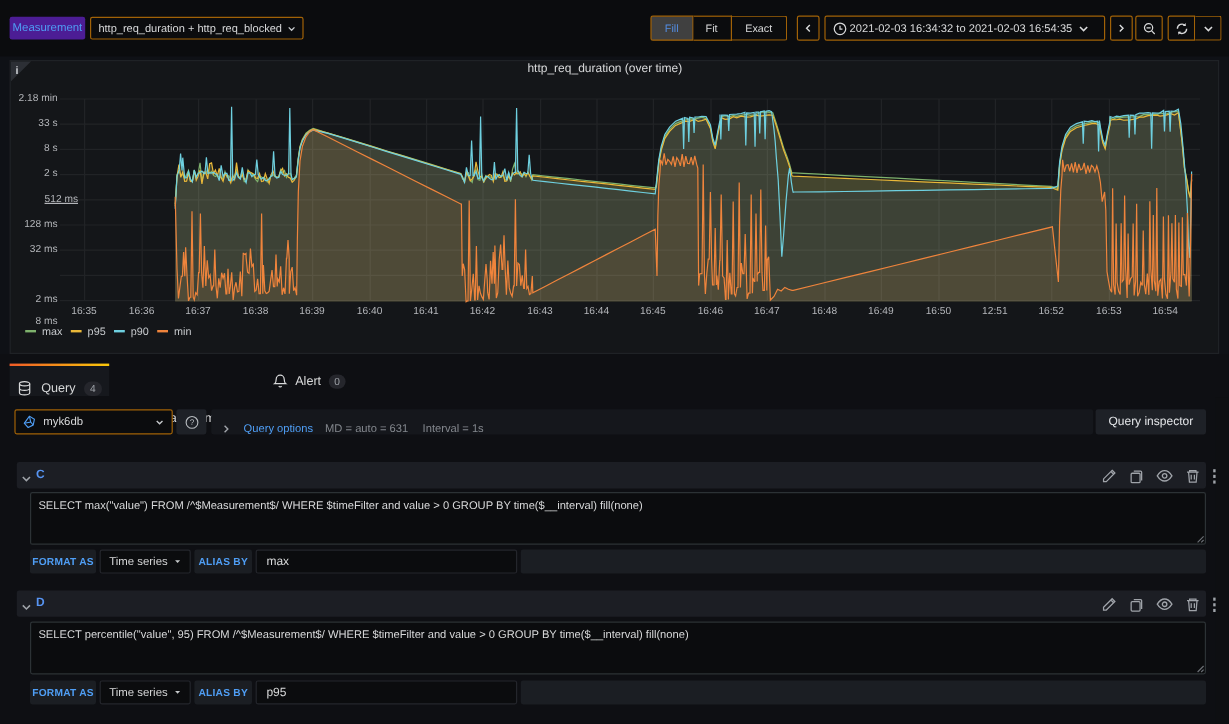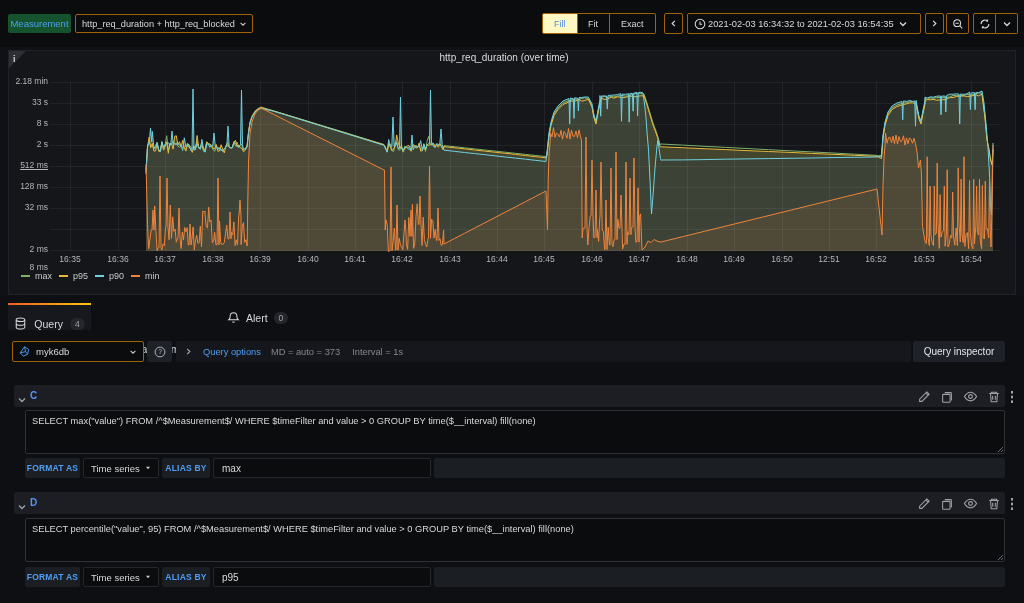--- a/index.html
+++ b/index.html
@@ -3,21 +3,21 @@
 <meta charset="utf-8">
 <style>
 * { margin:0; padding:0; box-sizing:border-box; }
 html,body { width:1024px; height:603px; overflow:hidden; background:#0f1116;
   font-family:"Liberation Sans", sans-serif; }
 .abs { position:absolute; }
 
 #topbar { left:0; top:0; width:1024px; height:47px; background:#0b0c0e; }
 .box { background:#0b0c0e; border:1px solid #a16207; border-radius:2px; color:#d8d9da;
   font-size:10px; display:flex; align-items:center; white-space:nowrap; }
-.glabel { background:#14532d; border-radius:2px; color:#4f9ef5; font-size:10px;
+.glabel { background:#4c1d95; border-radius:2px; color:#4f9ef5; font-size:10px;
   font-weight:500; display:flex; align-items:center; justify-content:center; }
 
 #panel { left:8px; top:50px; width:1008px; height:245px; background:#141619;
   border:1px solid #1f2226; }
 #ptitle { left:0; top:52px; width:1008px; text-align:center; color:#d8d9da;
   font-size:10px; font-weight:500; }
 .ylab { position:absolute; width:45px; text-align:right; color:#b4b6ba; font-size:8.5px; white-space:nowrap; }
 .xlab { position:absolute; width:40px; text-align:center; color:#b4b6ba; font-size:8.5px; }
 
 .tabtxt { color:#d8d9da; font-size:10.5px; }
@@ -47,21 +47,21 @@
 
 <div class="abs glabel" style="left:8px;top:14px;width:63px;height:19px;font-size:9.5px;">Measurement</div>
 <div class="abs box" style="left:75px;top:14px;width:178px;height:19px;padding:0 5px 0 6px;justify-content:space-between;">
   <span style="font-size:9.2px;">http_req_duration + http_req_blocked</span>
   <svg width="8" height="8" viewBox="0 0 10 10">
       <path d="M2 3.5 L5 6.5 L8 3.5" stroke="#c7cacd" stroke-width="1.4" fill="none"></path>
     </svg>
 </div>
 
 <div class="abs" style="left:542px;top:13px;height:21px;display:flex;">
-  <div class="box" style="height:21px;border-radius:2px 0 0 2px;padding:0 11px;color:#538ce0;background:#fef9c3;font-size:9px;">Fill</div>
+  <div class="box" style="height:21px;border-radius:2px 0 0 2px;padding:0 11px;color:#538ce0;background:#404040;font-size:9px;">Fill</div>
   <div class="box" style="height:21px;border-radius:0;border-left:none;padding:0 10.5px;font-size:9px;">Fit</div>
   <div class="box" style="height:21px;border-radius:0 2px 2px 0;border-left:none;padding:0 11.5px;font-size:9px;">Exact</div>
 </div>
 
 <div class="abs box" style="left:664px;top:13px;width:19px;height:21px;justify-content:center;">
   <svg width="9" height="9" viewBox="0 0 10 10">
       <path d="M6.5 2 L3.5 5 L6.5 8" stroke="#d8d9da" stroke-width="1.3" fill="none"></path>
     </svg>
 </div>
 <div class="abs box" style="left:687px;top:13px;width:234px;height:21px;padding:0 6px;gap:2px;">
@@ -115,21 +115,21 @@
 <polyline points="146,170 147.5,145.5 149.1,142.6 150.7,145.6 152.3,145.6 153.9,148.6 155.5,145.5 157.1,142.1 158.7,150.9 160.3,151.3 161.9,141.7 163.5,147.4 165.1,144.9 166.7,135.7 168.3,150.8 169.9,145.2 171.5,144.5 173.1,140.9 174.7,144.3 176.3,142.9 177.9,146.2 179.5,147.1 181.1,146.0 182.7,147.6 184.3,147.5 185.9,149.2 187.5,143.0 189.1,147.6 190.7,146.4 192.3,149.6 193.9,148.0 195.5,146.6 197.1,141.5 198.7,147.8 200.3,147.2 201.9,142.7 203.5,151.4 205.1,151.3 206.7,141.7 208.3,144.6 209.9,144.8 211.5,146.6 213.1,149.7 214.7,151.4 216.3,146.2 217.9,147.6 219.5,148.1 221.1,149.0 222.7,151.7 224.3,148.5 225.9,147.0 227.5,145.4 229.1,147.3 230.7,147.5 232.3,147.8 233.9,141.3 235.5,143.9 237.1,142.1 238.7,147.9 240.3,145.3 241.9,144.4 243.5,149.8 245.1,148.4 247,146 248.5,132 250,122 252,116 255,111 258,108.5 261,107 273.3,110.8 285.6,114.5 297.9,118.2 310.2,122.0 322.5,125.8 334.8,129.5 347.1,133.2 359.4,137.0 371.7,140.8 384.0,144.5 385.5,149.2 387.1,150.3 388.7,145.3 390.3,144.0 391.9,150.0 393.5,151.9 395.1,143.5 396.7,141.4 398.3,149.7 399.9,150.2 401.5,145.0 403.1,152.2 404.7,146.3 406.3,147.0 407.9,147.4 409.5,147.7 411.1,149.8 412.7,145.1 414.3,146.4 415.9,145.7 417.5,147.6 419.1,146.0 420.7,149.8 422.3,149.9 423.9,143.9 425.5,151.6 427.1,141.1 428.7,136.4 430.3,144.7 431.9,145.1 433.5,143.8 435.1,145.8 436.7,143.9 438.3,147.4 439.9,143.6 441.5,146.4 443.1,149.9 444.0,145.6 454.2,146.7 464.4,147.8 474.6,148.9 484.8,150.0 495.0,151.1 505.2,152.2 515.4,153.3 525.6,154.4 535.8,155.5 546.0,156.6 547,154 549,135 551,124 554,114 558,108 563,103 569,100.5 570.4,100.2 574.7,99.0 579.1,99.2 581.8,98.4 584.8,97.7 588.4,98.8 592,106 594,117 596,123 598,112 600,102 601.4,97.3 604.3,96.4 608.0,97.4 611.1,96.2 613.9,97.0 617.6,96.1 622.2,95.4 625.4,96.2 629.9,95.6 633.8,93.6 638.3,93.2 640.9,93.6 644,94.0 647,103.0 650,113.0 653,123.0 656,131.0 658,137.0 660,144.5 661.0,144.0 682.5,145.1 704.0,146.3 725.5,147.4 747.0,148.5 768.5,149.7 790.0,150.8 811.5,151.9 833.0,153.0 854.5,154.2 876.0,155.3 881.5,157 883,137 885,124 888,114 892,108 897,105 902,103.5 903.4,103.1 906.7,102.6 909.9,101.8 912.4,101.4 916.2,102.5 917,108 919,118 921,123 923,112 925,103 925,98.3 927.5,99.4 930.4,97.9 933.1,98.3 936.5,97.6 941.7,97.5 946.5,97.3 949.6,97.2 953.0,95.5 956.7,95.5 960.4,95.3 964.1,95.7 966.7,94.1 971.1,95.2 975.8,93.7 978.7,92.9 982,93.2 985,117.2 987,139.2 989,149.2 990.5,159.2 992,164.2 993,149.2" fill="none" stroke="#7EB26D" stroke-width="1"></polyline>
 <polyline points="146,172 147.5,147.2 149.1,137.2 150.7,147.8 152.3,143.3 153.9,151.1 155.5,151.0 157.1,144.2 158.7,151.2 160.3,151.4 161.9,142.0 163.5,150.2 165.1,146.8 166.7,141.8 168.3,153.3 169.9,143.3 171.5,143.5 173.1,149.1 174.7,136.4 176.3,135.7 177.9,144.7 179.5,141.7 181.1,146.5 182.7,140.3 184.3,148.2 185.9,151.1 187.5,144.6 189.1,146.7 190.7,149.1 192.3,152.4 193.9,145.9 195.5,149.5 197.1,135.5 198.7,147.4 200.3,148.4 201.9,145.6 203.5,149.7 205.1,148.9 206.7,142.1 208.3,143.4 209.9,144.1 211.5,145.2 213.1,148.3 214.7,148.8 216.3,144.6 217.9,151.3 219.5,150.9 221.1,144.7 222.7,149.1 224.3,152.9 225.9,145.6 227.5,142.7 229.1,146.5 230.7,148.0 232.3,147.1 233.9,142.4 235.5,140.3 237.1,146.7 238.7,144.9 240.3,147.7 241.9,148.4 243.5,151.8 245.1,150.4 247,146.7 248.5,132.7 250,122.7 252,116.7 255,111.7 258,109.2 261,107.7 273.3,110.9 285.6,114.6 297.9,118.4 310.2,122.2 322.5,126.0 334.8,129.7 347.1,133.5 359.4,137.3 371.7,141.0 384.0,144.8 385.5,147.2 387.1,152.2 388.7,143.5 390.3,146.7 391.9,150.7 393.5,149.0 395.1,146.6 396.7,134.9 398.3,142.8 399.9,147.4 401.5,147.0 403.1,151.5 404.7,148.9 406.3,146.9 407.9,145.3 409.5,146.1 411.1,151.3 412.7,144.8 414.3,145.2 415.9,148.0 417.5,147.7 419.1,143.2 420.7,151.1 422.3,150.8 423.9,146.7 425.5,150.0 427.1,144.1 428.7,145.8 430.3,144.1 431.9,144.5 433.5,143.2 435.1,147.4 436.7,144.9 438.3,146.5 439.9,143.7 441.5,146.8 443.1,149.2 444.0,146.6 454.2,147.7 464.4,148.8 474.6,150.0 484.8,151.1 495.0,152.2 505.2,153.3 515.4,154.4 525.6,155.6 535.8,156.7 546.0,157.8 547,155.5 549,136.5 551,125.5 554,115.5 558,109.5 563,104.5 569,102.0 570.4,101.0 574.7,101.1 579.1,99.6 581.8,101.2 584.8,100.5 588.4,99.3 592,107 594,118 596,124 598,113 600,103 601.4,98.2 604.3,99.5 608.0,99.0 611.1,97.2 613.9,98.2 617.6,96.8 622.2,97.6 625.4,97.4 629.9,96.0 633.8,96.8 638.3,96.2 640.9,95.8 644,96 647,105 650,115 653,125 656,133 658,139 660,146.5 661.0,146.8 682.5,147.7 704.0,148.7 725.5,149.6 747.0,150.6 768.5,151.5 790.0,152.4 811.5,153.4 833.0,154.3 854.5,155.3 876.0,156.2 881.5,158.5 883,138.5 885,125.5 888,115.5 892,109.5 897,106.5 902,105.0 903.4,104.6 906.7,103.8 909.9,103.0 912.4,102.8 916.2,104.1 917,109 919,119 921,124 923,113 925,104 925,100.3 927.5,99.6 930.4,99.8 933.1,99.3 936.5,100.2 941.7,99.9 946.5,99.2 949.6,97.6 953.0,97.6 956.7,96.4 960.4,96.2 964.1,95.9 966.7,96.7 971.1,96.1 975.8,94.7 978.7,95.9 982,94 985,118 987,140 989,150 990.5,160 992,165 993,150" fill="none" stroke="#EAB839" stroke-width="1"></polyline>
 <polyline points="146,174 147.5,146.8 149.1,142.1 149.3,142.1 150.5,128 151.7,142.1 152.3,131.4 153.9,148.2 155.5,148.0 157.1,142.8 158.7,149.1 160.3,151.6 161.9,141.6 163.5,147.9 165.1,144.3 166.7,143.8 168.3,142.6 169.9,144.5 170.8,144.5 172,131 173.2,144.5 174.7,144.0 176.3,144.3 177.9,143.6 179.5,144.9 181.1,145.8 182.7,150.5 184.3,137.8 185.9,147.1 187.5,144.3 189.1,144.5 190.7,150.3 192.0,150.3 193,89 194.0,150.3 195.5,148.9 197.1,143.9 198.7,147.9 200.3,149.3 201.9,139.4 203.5,148.6 205.1,152.2 206.7,143.9 208.3,144.2 209.9,147.2 211.5,145.5 212.8,145.5 214,133 215.2,145.5 216.3,147.7 217.9,149.3 219.5,147.8 221.1,150.6 222.7,150.4 224.3,149.2 225.9,146.6 226.8,146.6 228,126 229.2,146.6 230.7,148.3 232.3,147.7 233.9,142.8 235.5,145.5 237.1,146.0 238.7,146.2 240.3,144.7 240.5,144.7 241.5,90 242.5,144.7 243.5,149.7 245.1,148.8 247,147.4 248.5,133.4 250,123.4 252,117.4 255,112.4 258,109.9 261,108.4 273.3,111.1 285.6,114.9 297.9,118.7 310.2,122.5 322.5,126.3 334.8,130.1 347.1,133.9 359.4,137.7 371.7,141.5 384.0,145.3 385.5,148.2 387.1,151.9 388.7,139.5 390.3,146.3 391.8,146.3 393,117 394.2,146.3 395.1,146.3 396.7,143.0 398.3,148.6 399.5,148.6 400.5,97 401.5,148.6 401.5,147.4 403.1,150.9 404.7,147.1 406.3,147.1 407.9,148.6 409.5,149.7 410.8,149.7 412,135 413.2,149.7 414.3,147.1 415.9,145.5 417.5,147.0 419.1,146.0 420.7,140.6 422.3,150.3 423.9,143.7 425.5,149.5 427.1,145.0 428.7,143.6 429.5,143.6 430.5,90 431.5,143.6 431.9,142.6 433.5,146.4 435.1,147.3 436.7,143.6 438.3,144.6 439.8,144.6 441,129 442.2,144.6 443.1,147.6 444.0,150.2 454.2,151.3 464.4,152.5 474.6,153.6 484.8,154.7 495.0,155.8 505.2,157.0 515.4,158.1 525.6,159.2 535.8,160.4 546.0,161.5 547,152 549,133 551,122 554,112 558,106 563,101 569,98.5 569,98.9 569.7,124.1 570.4,98.0 573.3,98.7 574.0,118.4 574.7,97.7 577.7,98.3 578.4,110.9 579.1,97.5 581.8,97.5 584.8,97.0 588.4,97.1 592,104 594,115 596,121 598,110 600,100 600,95.5 600.7,116.2 601.4,96.0 604.3,95.9 606.6,96.1 607.3,109.1 608.0,95.4 611.1,95.2 613.9,95.1 617.6,94.6 620.8,93.6 621.5,121.3 622.2,94.1 625.4,94.3 628.5,93.7 629.2,122.2 629.9,93.4 632.4,93.5 633.1,111.2 633.8,93.1 636.9,92.5 637.6,116.1 638.3,92.7 640.9,92.2 643,93 645,108 646,118 647,132 648.5,150 650,180 651.5,214 653,196 655,168 657,146 658,140 659.5,152 660.5,158.5 661.0,160.2 662,160 682.5,159.9 704.0,159.6 725.5,159.2 747.0,158.9 768.5,158.6 790.0,158.3 811.5,158.0 833.0,157.6 854.5,157.3 876.0,157.0 881.5,155 883,135 885,122 888,112 892,106 897,103 902,101.5 902,101.9 902.7,119.8 903.4,101.0 906.7,101.4 909.9,100.5 912.4,101.4 914.8,101.0 915.5,126.2 916.2,100.4 917,106 919,116 921,121 923,110 925,101 925,97.2 927.5,97.9 930.4,96.8 933.1,97.2 936.5,96.3 940.3,95.9 941.0,114.8 941.7,96.0 945.1,96.1 945.8,112.0 946.5,95.5 949.6,94.2 953.0,94.2 956.7,93.8 959.0,94.1 959.7,124.0 960.4,94.1 964.1,94.3 966.7,94.0 969.7,92.0 970.4,109.6 971.1,93.0 974.4,92.6 975.1,109.7 975.8,92.6 978.7,92.7 982,91 984,103 986,124 988,148 989.5,175 990.5,205 991.5,215 992.5,170 993,143" fill="none" stroke="#6ED0E0" stroke-width="1"></polyline>
 <polyline points="146,164 147.5,224.2 148.7,248.7 149.9,239.4 151.1,230.2 152.0,230.2 153,210 154.0,230.2 154.7,206.0 155.9,230.3 157.1,250.7 158.3,247.7 159.0,247.7 160,176 161.0,247.7 161.9,249.9 163.1,243.9 164.3,245.6 165.5,227.2 166.0,227.2 167,178 168.0,227.2 169.1,239.8 170.3,205.1 171.5,238.4 172.7,216.9 173.9,231.4 175.1,229.1 176.3,242.2 177.5,238.3 178.0,238.3 179,208 180.0,238.3 181.1,248.6 182.3,232.0 183.5,239.8 184.7,227.3 185.9,231.8 187.1,227.7 188.3,245.0 189.0,245.0 190,224 191.0,245.0 191.9,239.1 193.1,226.9 194.3,249.9 195.5,239.7 196.7,235.2 197.9,243.2 199.1,242.8 200.3,226.2 201.5,246.9 202.7,211.2 203.0,211.2 204,212 205.0,211.2 205.1,214.8 206.3,226.9 207.5,227.8 208.7,207.2 209.9,222.0 211.1,220.2 212.3,242.8 213.5,241.6 214.7,232.3 215.9,244.8 217.0,244.8 218,178 219.0,244.8 219.5,220.9 220.7,242.3 221.9,244.6 223.1,244.0 224.3,242.6 225.5,233.6 226.7,225.1 227.9,238.8 229.0,238.8 230,212 231.0,238.8 231.5,232.5 232.7,234.9 233.9,221.9 235.1,245.7 236.3,239.8 237.5,244.9 238.7,215.2 239.0,215.2 240,200 241.0,215.2 241.1,244.7 242.3,226.3 243.5,222.6 244.7,242.3 245.9,239.7 247.2,246 247.8,200 248.6,160 250,134 252,122 255,114 258,110 261,108 273.3,114.2 285.6,120.4 297.9,126.6 310.2,132.8 322.5,139.0 334.8,145.2 347.1,151.4 359.4,157.6 371.7,163.8 384.0,170.0 384.5,170 385.2,230 386,219.8 387.2,224.7 388.4,251.5 389.6,250.8 390.0,250.8 391,167 392.0,250.8 393.2,240.4 394.4,228.1 395.6,250.0 396.0,250.0 397,205 398.0,250.0 399.2,238.2 400.4,244.4 401.6,247.4 402.8,249.5 404.0,233.1 404.0,233.1 405,220 406.0,233.1 406.4,243.7 407.6,249.5 408.8,217.4 410.0,236.4 410.0,236.4 411,210 412.0,236.4 412.4,204.5 413.6,248.4 414.8,243.9 416.0,216.2 417.2,203.8 418.4,224.5 419.0,224.5 420,196 421.0,224.5 422.0,245.6 423.2,217.2 424.4,239.7 425.6,244.4 426.8,247.0 428.0,238.3 428.5,238.3 429.5,166 430.5,238.3 431.6,219.2 432.8,220.4 434.0,238.0 435.2,229.5 436.4,240.4 437.0,240.4 438,208 439.0,240.4 440.0,238.7 441.2,245.4 442.4,244.7 443.6,230.1 444.0,244.0 454.2,238.7 464.4,233.4 474.6,228.1 484.8,222.8 495.0,217.5 505.2,212.2 515.4,206.9 525.6,201.6 535.8,196.3 546.0,191.0 547.5,230 548.2,180 549,155 550,143 550.5,133.1 552.0,136.9 553.5,127.7 555.0,137.4 556.5,132.9 558.0,134.4 559.5,137.0 561.0,130.3 562.5,139.1 564.0,131.4 565.5,133.7 567.0,138.2 568.5,128.4 570.0,139.1 571.5,130.1 573.0,136.2 574.5,136.3 576.0,131.0 577.5,137.7 579.0,129.9 580.5,136.8 581.5,140 582.2,238 583,228.3 584.2,228.0 585.0,228.0 586,137 587.0,228.0 587.8,245.0 589.0,227.8 590.2,216.0 591.0,216.0 592,160 593.0,216.0 593.8,237.5 595.0,237.5 596,190 597.0,237.5 597.4,229.7 598.6,241.4 599.8,217.1 600.0,217.1 601,162 602.0,217.1 602.2,230.0 603.4,231.6 604.6,249.5 605.0,249.5 606,200 607.0,249.5 607.0,246.4 608.2,227.3 609.4,244.9 610.0,244.9 611,168 612.0,244.9 613.0,246.7 614.2,239.6 615.0,239.6 616,152 617.0,239.6 617.8,219.2 619.0,228.1 620.0,228.1 621,195 622.0,228.1 622.6,249.1 623.8,244.3 625.0,244.3 626,162 627.0,244.3 627.4,231.7 628.6,234.6 629.0,234.6 630,178 631.0,234.6 631.0,229.1 632.2,227.0 633.0,227.0 634,158 635.0,227.0 635.8,242.0 637.0,242.0 638,188 639.0,242.0 639.4,216.6 640.6,213.9 642,250 645,247 648,241 651,242.5 654,239.5 657,241 660,242 661.0,242.0 682.6,236.7 704.2,231.4 725.8,226.1 747.4,220.8 769.0,215.5 790.6,210.2 812.2,204.9 833.8,199.6 855.4,194.3 877.0,189.0 882,235 883,185 884,158 885,146 885.5,133.1 887.0,143.2 888.5,137.6 890.0,137.2 891.5,142.7 893.0,136.1 894.5,143.7 896.0,135.0 897.5,144.1 899.0,136.5 900.5,141.6 902.0,140.7 903.5,135.8 905.0,145.0 906.5,137.8 908.0,143.8 909.5,137.8 911.0,139.3 912.5,143.3 914.0,138.2 915.5,143.7 917,152 918.5,168 920.5,160 921.5,175 922.5,226.4 923.8,234.3 925.1,241.1 926.4,243.6 927.2,156.8 928.0,237.3 929.3,245.5 930.1,186.2 930.9,235.0 932.2,242.7 933.5,245.5 934.3,186.0 935.1,234.8 936.4,233.0 937.2,163.0 938.0,223.2 939.3,248.4 940.1,194.6 940.9,237.2 942.2,232.1 943.5,230.6 944.3,186.2 945.1,246.2 946.4,234.0 947.2,169.7 948.0,246.9 949.3,243.8 950.6,235.3 951.9,237.9 952.7,192.0 953.5,236.5 954.8,245.2 956.1,227.9 957.4,245.7 958.2,167.8 959.0,224.2 960.3,241.9 961.1,179.1 961.9,233.9 963.2,242.6 964.0,156.7 964.8,246.4 966.1,234.5 967.4,232.6 968.7,248.7 969.5,180.5 970.3,232.2 971.6,245.2 972.9,248.9 973.7,179.3 974.5,243.9 975.8,226.8 976.6,186.1 977.4,232.3 978.7,235.2 979.5,179.2 980.3,241.0 981.6,248.8 982.4,185.5 983.2,238.1 984.5,238.7 985.3,181.0 986.1,229.0 987.4,228.7 988.7,238.0 989.5,177.5 990.3,229.3 991,247 992.2,200 993,145" fill="none" stroke="#EF843C" stroke-width="1"></polyline>
 </svg>
 
 <div class="ylab" style="left:3px;top:76px;">2.18 min</div>
 <div class="ylab" style="left:3px;top:97px;">33 s</div>
 <div class="ylab" style="left:3px;top:118px;">8 s</div>
 <div class="ylab" style="left:3px;top:139px;">2 s</div>
-<div class="ylab" style="left:3px;top:160px;text-decoration:underline;">512 ms</div>
+<div class="ylab" style="left:20px;top:160px;text-decoration:underline;">512 ms</div>
 <div class="ylab" style="left:3px;top:181px;">128 ms</div>
 <div class="ylab" style="left:3px;top:202px;">32 ms</div>
 <div class="ylab" style="left:3px;top:223px;margin-top:39px;">8 ms</div>
 <div class="ylab" style="left:3px;top:244px;">2 ms</div>
 
 <div class="xlab" style="left:50px;top:254px;">16:35</div>
 <div class="xlab" style="left:98px;top:254px;">16:36</div>
 <div class="xlab" style="left:145px;top:254px;">16:37</div>
 <div class="xlab" style="left:193px;top:254px;">16:38</div>
 <div class="xlab" style="left:240px;top:254px;">16:39</div>
@@ -192,26 +192,26 @@
   <svg width="8" height="8" viewBox="0 0 10 10">
       <path d="M2 3.5 L5 6.5 L8 3.5" stroke="#c7cacd" stroke-width="1.4" fill="none"></path>
     </svg>
 </div>
 <div class="abs" style="left:147px;top:341px;width:25px;height:21px;background:#1e2127;border-radius:2px;display:flex;align-items:center;justify-content:center;">
   <svg width="12" height="12" viewBox="0 0 14 14">
       <circle cx="7" cy="7" r="5.7" stroke="#b6babe" stroke-width="1.1" fill="none"></circle>
       <text x="4.9" y="9.8" font-size="8" fill="#b6babe" font-family="Liberation Sans">?</text>
     </svg>
 </div>
-<div class="abs" style="left:176px;top:341px;width:735px;height:21px;background:#15171c;border-radius:2px;display:flex;align-items:center;font-size:9.3px;color:#83878d;gap:10px;padding:0 8px;">
+<div class="abs" style="left:176px;top:341px;width:735px;height:21px;background:#15171c;border-radius:2px;display:flex;align-items:flex-end;font-size:9.3px;color:#83878d;gap:10px;padding:0 8px;">
   <svg width="9" height="9" viewBox="0 0 10 10">
       <path d="M3.5 2 L6.5 5 L3.5 8" stroke="#9fa3a9" stroke-width="1.3" fill="none"></path>
     </svg>
   <span style="color:#4f9ef5;font-weight:500;">Query options</span>
-  <span>MD = auto = 373</span>
+  <span>MD = auto = 631</span>
   <span style="margin-left:2px">Interval = 1s</span>
 </div>
 <div class="abs" style="left:913px;top:341px;width:92px;height:21px;background:#1e2127;border-radius:2px;display:flex;align-items:center;justify-content:center;color:#e3e5e8;font-size:10px;">Query inspector</div>
 
 <div class="qhead" style="top:385px;"></div>
 <div class="abs" style="left:17px;top:391px;"><svg width="10" height="10" viewBox="0 0 10 10">
       <path d="M2 3.5 L5 6.5 L8 3.5" stroke="#9fa3a9" stroke-width="1.3" fill="none"></path>
     </svg></div>
 <div class="abs" style="left:30px;top:390px;color:#5794f2;font-size:10px;font-weight:700;">C</div>
 <div class="icons" style="left:917px;top:389px;">

